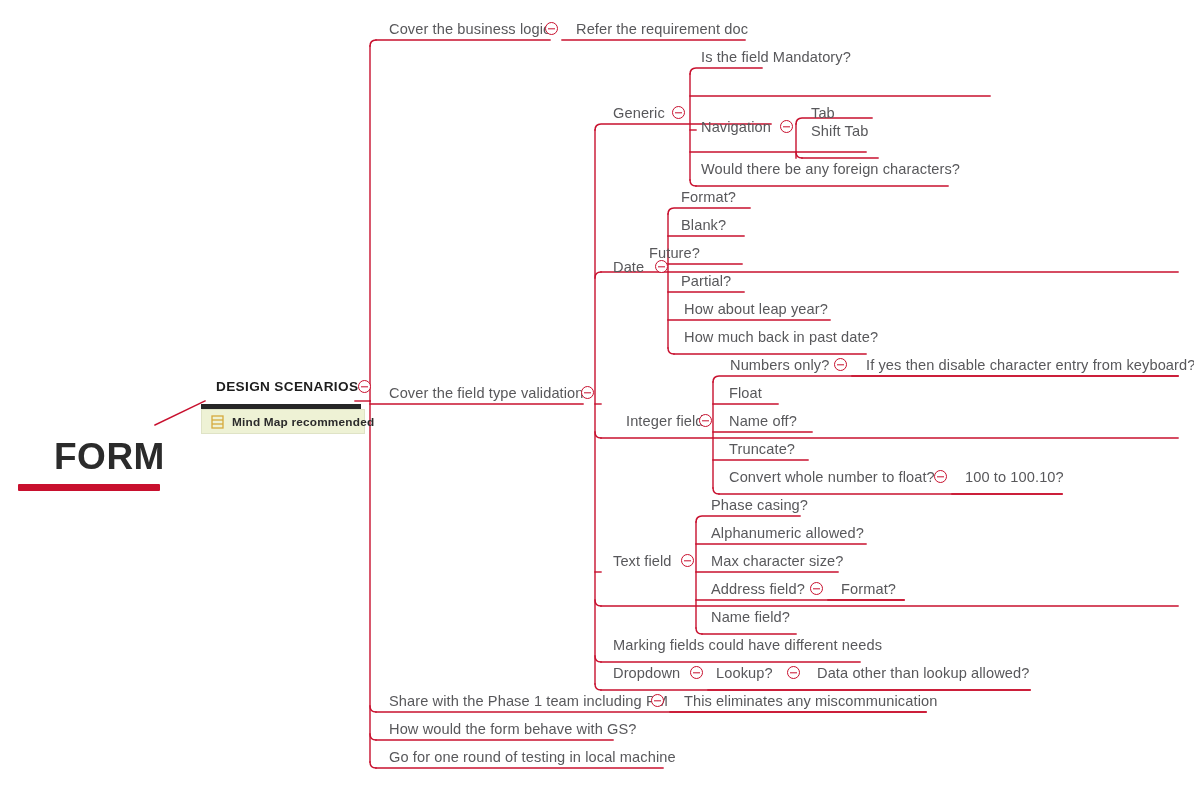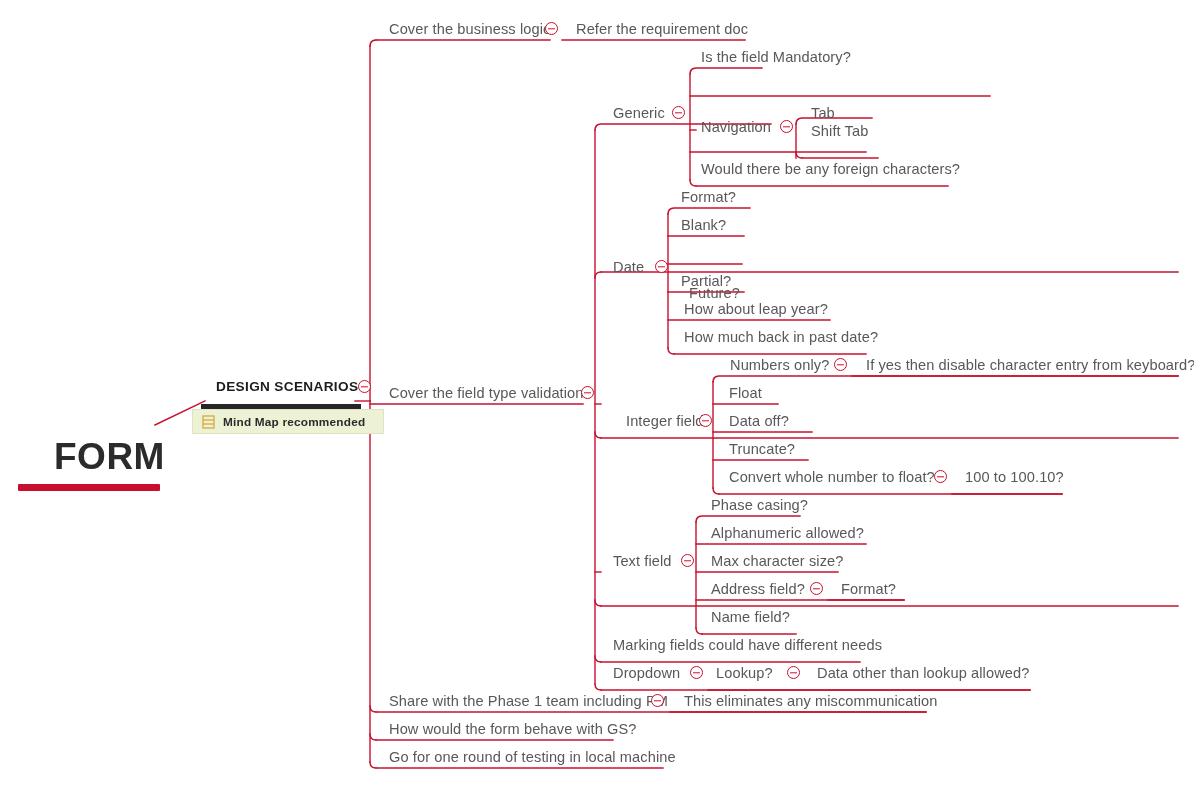--- a/index.html
+++ b/index.html
@@ -187,21 +187,21 @@
     </g>
   </svg>
 
   <div class="node root-title" style="left:54px;top:438px;">FORM</div>
   <div class="root-bar" style="left:18px;top:484px;width:142px;"></div>
 
   <div class="node branch-title" style="left:216px;top:380px;">DESIGN SCENARIOS</div>
   <div class="note-topbar" style="left:201px;top:404px;width:160px;"></div>
   <div class="toggle" style="left:358px;top:380px;"></div>
 
-  <div class="note" style="left:192px;top:409px;width:192px;">
+  <div class="note" style="left:201px;top:409px;width:164px;">
     <svg class="note-icon" viewBox="0 0 13 14">
       <rect x="1" y="1" width="11" height="12" fill="none" stroke="#d6a93c" stroke-width="1.3"></rect>
       <line x1="1" y1="5" x2="12" y2="5" stroke="#d6a93c" stroke-width="1.3"></line>
       <line x1="1" y1="9" x2="12" y2="9" stroke="#d6a93c" stroke-width="1.3"></line>
     </svg>
     <span class="note-label">Mind Map recommended</span>
   </div>
 
   <div class="node" style="left:389px;top:22px;">Cover the business logic</div>
   <div class="toggle" style="left:545px;top:22px;"></div>
@@ -228,34 +228,34 @@
   <div class="node" style="left:811px;top:106px;">Tab</div>
   <div class="node" style="left:811px;top:124px;">Shift Tab</div>
 
   <div class="node" style="left:701px;top:162px;">Would there be any foreign characters?</div>
 
   <div class="node" style="left:613px;top:260px;">Date</div>
   <div class="toggle" style="left:655px;top:260px;"></div>
 
   <div class="node" style="left:681px;top:190px;">Format?</div>
   <div class="node" style="left:681px;top:218px;">Blank?</div>
-  <div class="node" style="left:689px;top:246px;margin-top:40px;">Future?</div>
+  <div class="node" style="left:649px;top:246px;">Future?</div>
   <div class="node" style="left:681px;top:274px;">Partial?</div>
   <div class="node" style="left:684px;top:302px;">How about leap year?</div>
   <div class="node" style="left:684px;top:330px;">How much back in past date?</div>
 
   <div class="node" style="left:626px;top:414px;">Integer field</div>
   <div class="toggle" style="left:699px;top:414px;"></div>
 
   <div class="node" style="left:730px;top:358px;">Numbers only?</div>
   <div class="toggle" style="left:834px;top:358px;"></div>
   <div class="node" style="left:866px;top:358px;">If yes then disable character entry from keyboard?</div>
 
   <div class="node" style="left:729px;top:386px;">Float</div>
-  <div class="node" style="left:729px;top:414px;">Data off?</div>
+  <div class="node" style="left:729px;top:414px;">Name off?</div>
   <div class="node" style="left:729px;top:442px;">Truncate?</div>
   <div class="node" style="left:729px;top:470px;">Convert whole number to float?</div>
   <div class="toggle" style="left:934px;top:470px;"></div>
   <div class="node" style="left:965px;top:470px;">100 to 100.10?</div>
 
   <div class="node" style="left:613px;top:554px;">Text field</div>
   <div class="toggle" style="left:681px;top:554px;"></div>
 
   <div class="node" style="left:711px;top:498px;">Phase casing?</div>
   <div class="node" style="left:711px;top:526px;">Alphanumeric allowed?</div>

